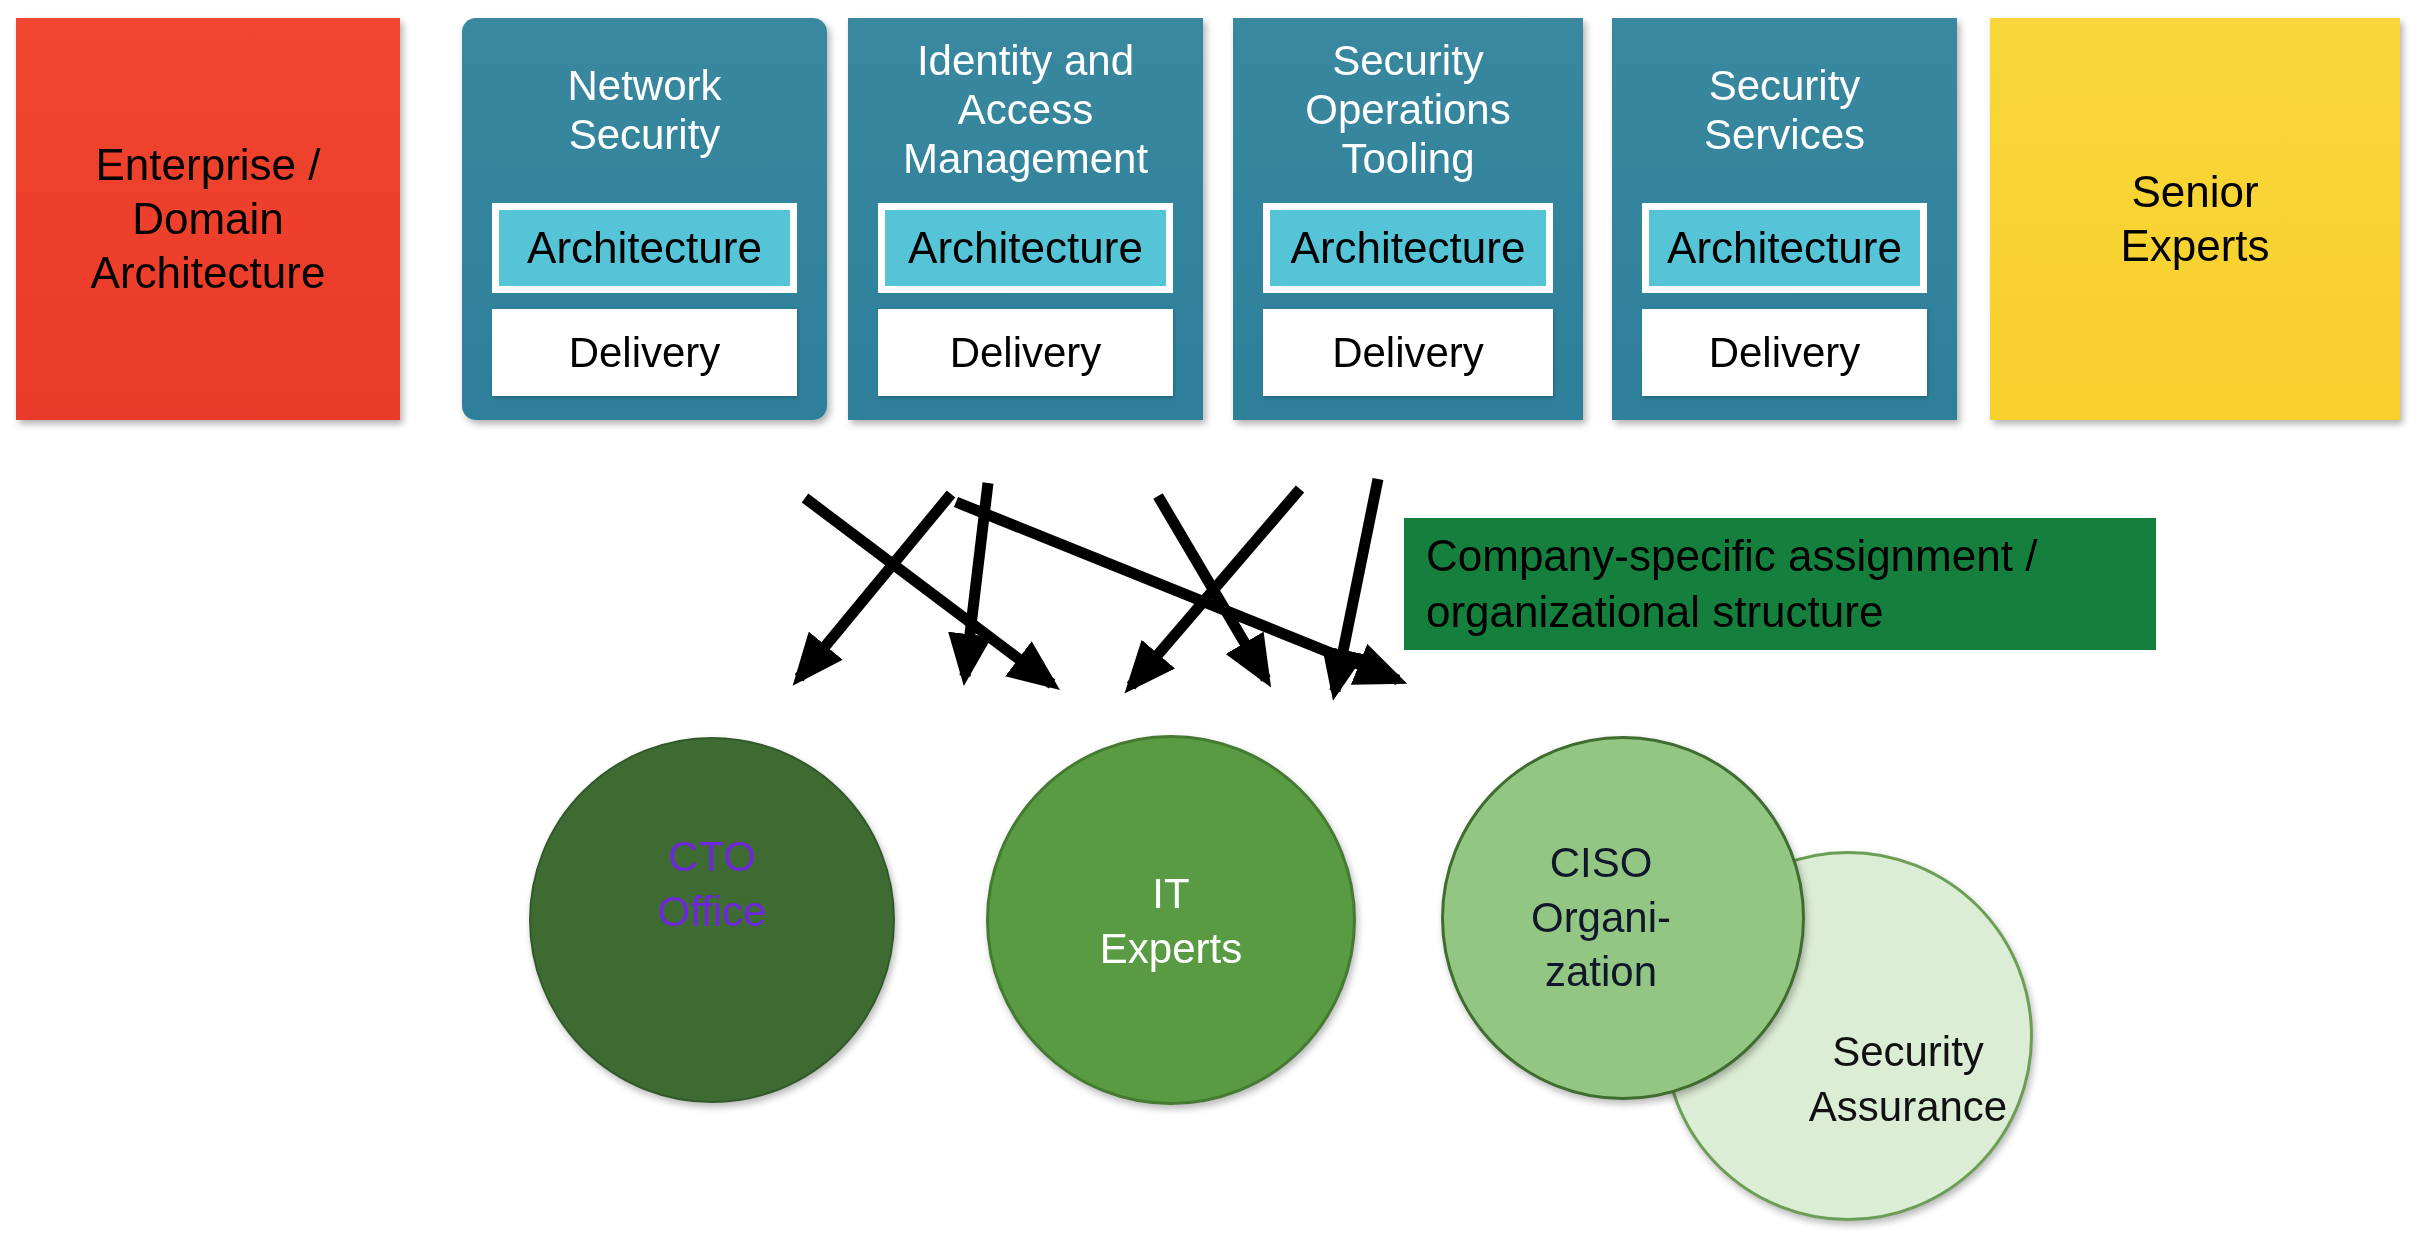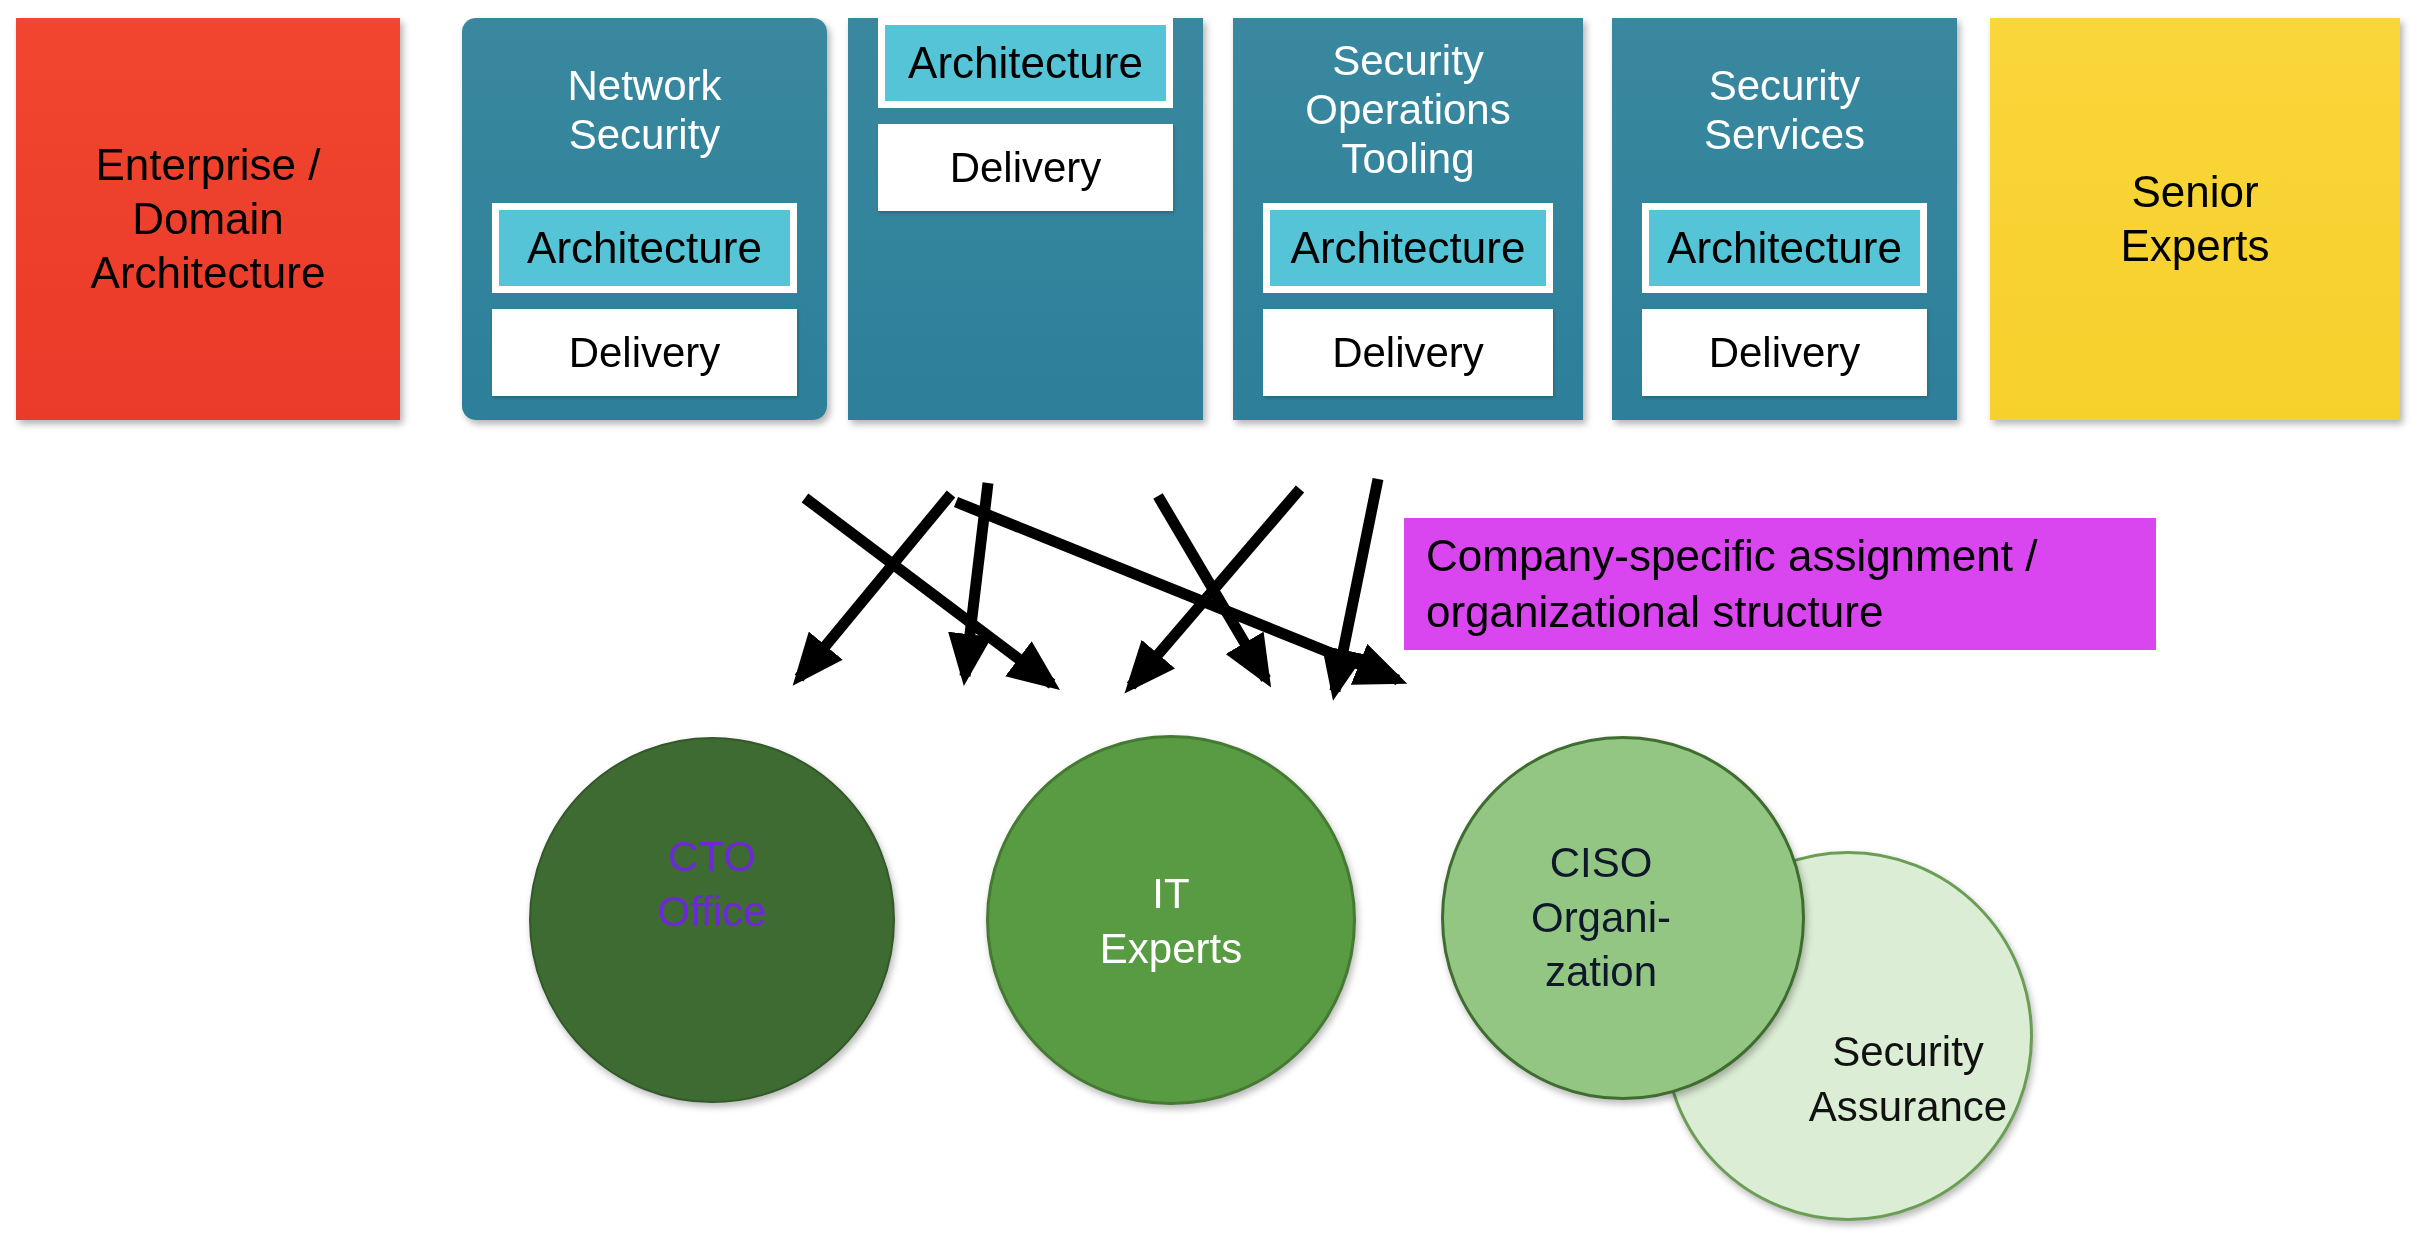--- a/index.html
+++ b/index.html
@@ -21,21 +21,21 @@
   .pillar-title{flex:0 0 185px;display:flex;align-items:center;justify-content:center;
        color:#fff;font-size:42px;line-height:1.16;text-align:center;white-space:pre-line;}
   .arch-box{margin:0 30px;height:90px;background:#55c4d7;border:7px solid #ffffff;
        box-sizing:border-box;display:flex;align-items:center;justify-content:center;
        font-size:44px;color:#000;}
   .delivery-box{margin:16px 30px 0 30px;height:87px;background:#ffffff;
        display:flex;align-items:center;justify-content:center;font-size:42px;color:#000;
        box-shadow:1px 2px 3px rgba(0,0,0,0.2);}
   #arrow-layer{position:absolute;left:0;top:0;width:2425px;height:1254px;pointer-events:none;}
   #assignment-note{position:absolute;left:1404px;top:518px;width:752px;height:132px;
-       background:#d946ef;display:flex;flex-direction:column;justify-content:center;
+       background:#15803d;display:flex;flex-direction:column;justify-content:center;
        padding-left:22px;box-sizing:border-box;font-size:44px;line-height:1.27;
        white-space:pre-line;color:#000;}
   .circle{position:absolute;border-radius:50%;box-sizing:border-box;
        box-shadow:2px 4px 7px rgba(0,0,0,0.28);}
   #circle-cto{left:529px;top:737px;width:366px;height:366px;background:#3e6b31;border:2px solid #33592a;}
   #circle-it{left:986px;top:735px;width:370px;height:370px;background:#599b43;border:3px solid #447a31;}
   #circle-sa{left:1663px;top:851px;width:370px;height:370px;background:#dcedd5;border:3px solid #6b9e55;}
   #circle-ciso{left:1441px;top:736px;width:364px;height:364px;background:#93c683;border:3px solid #3f6d2f;}
   .circle-label{position:absolute;transform:translate(-50%,-50%);text-align:center;
        font-size:42px;line-height:1.3;white-space:pre-line;}
@@ -60,20 +60,23 @@
 Security</div>
     <div class="arch-box">
       <span>Architecture</span>
     </div>
     <div class="delivery-box">
       <span>Delivery</span>
     </div>
   </div>
 
   <div class="box pillar" id="pillar-iam">
+    <div class="pillar-title">Identity and
+Access
+Management</div>
     <div class="arch-box">
       <span>Architecture</span>
     </div>
     <div class="delivery-box">
       <span>Delivery</span>
     </div>
   </div>
 
   <div class="box pillar" id="pillar-sot">
     <div class="pillar-title">Security

